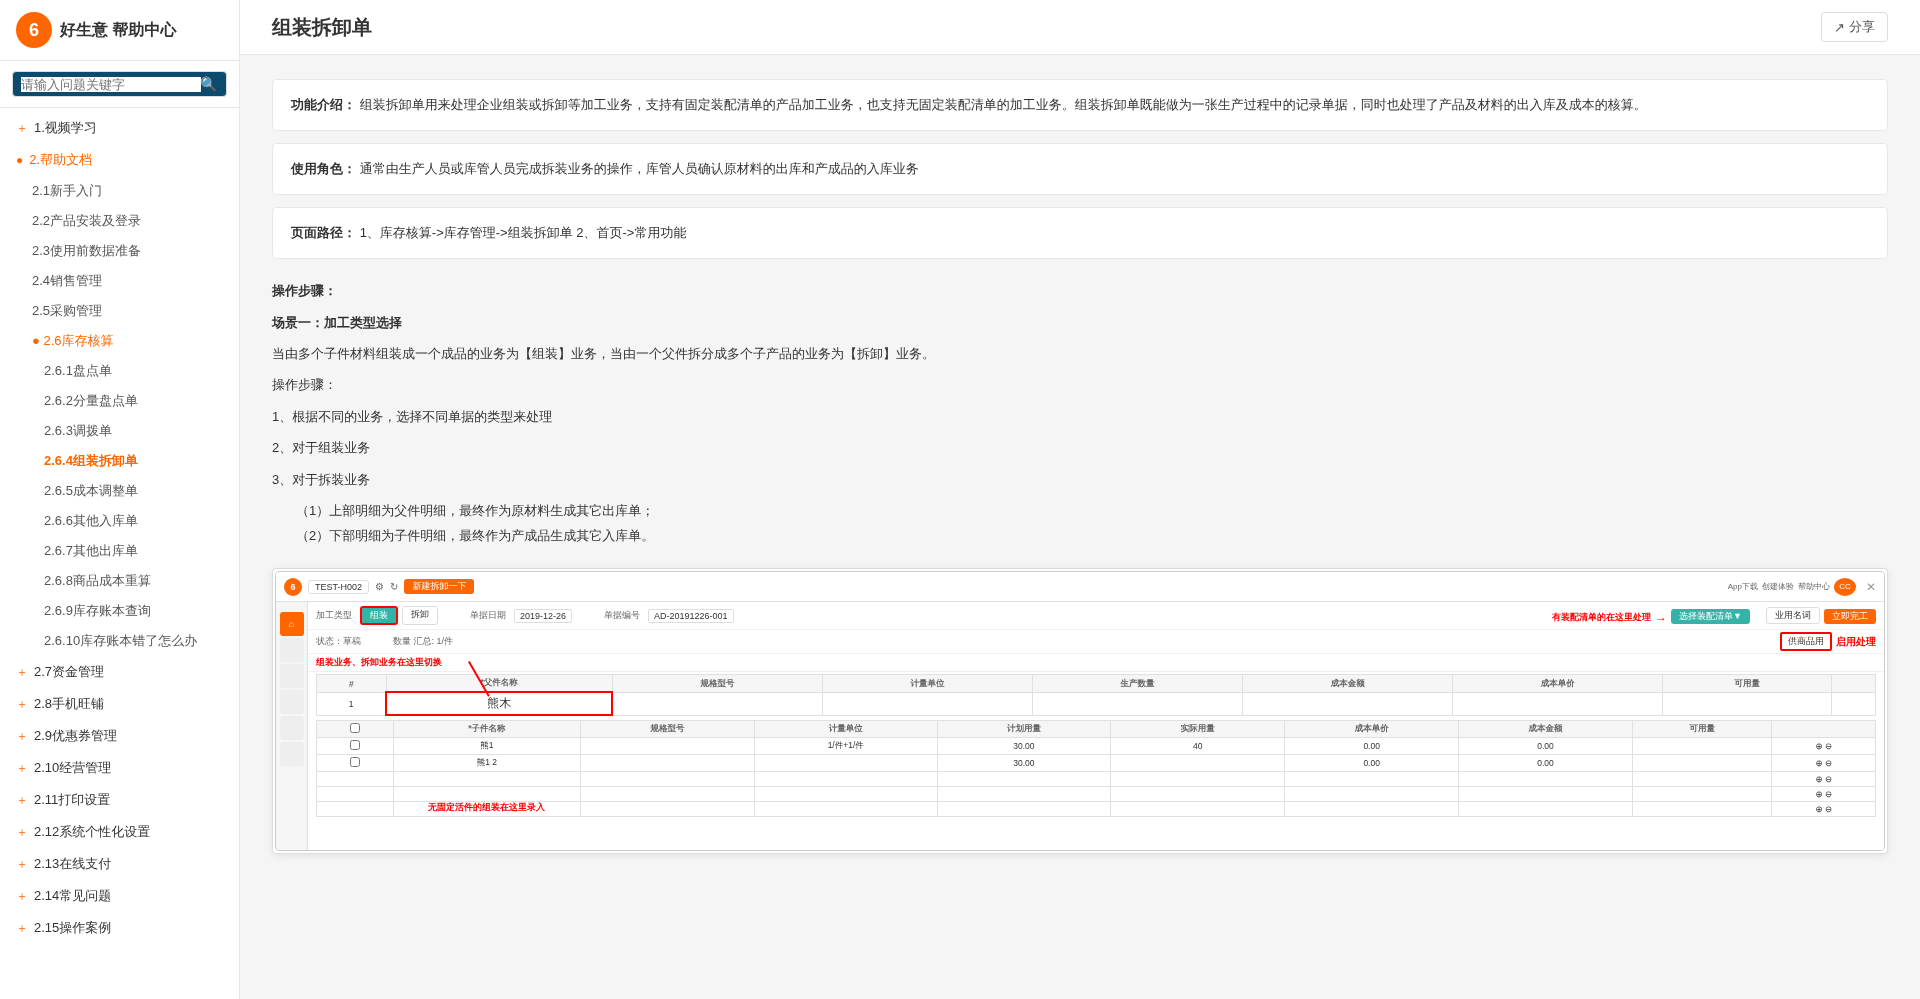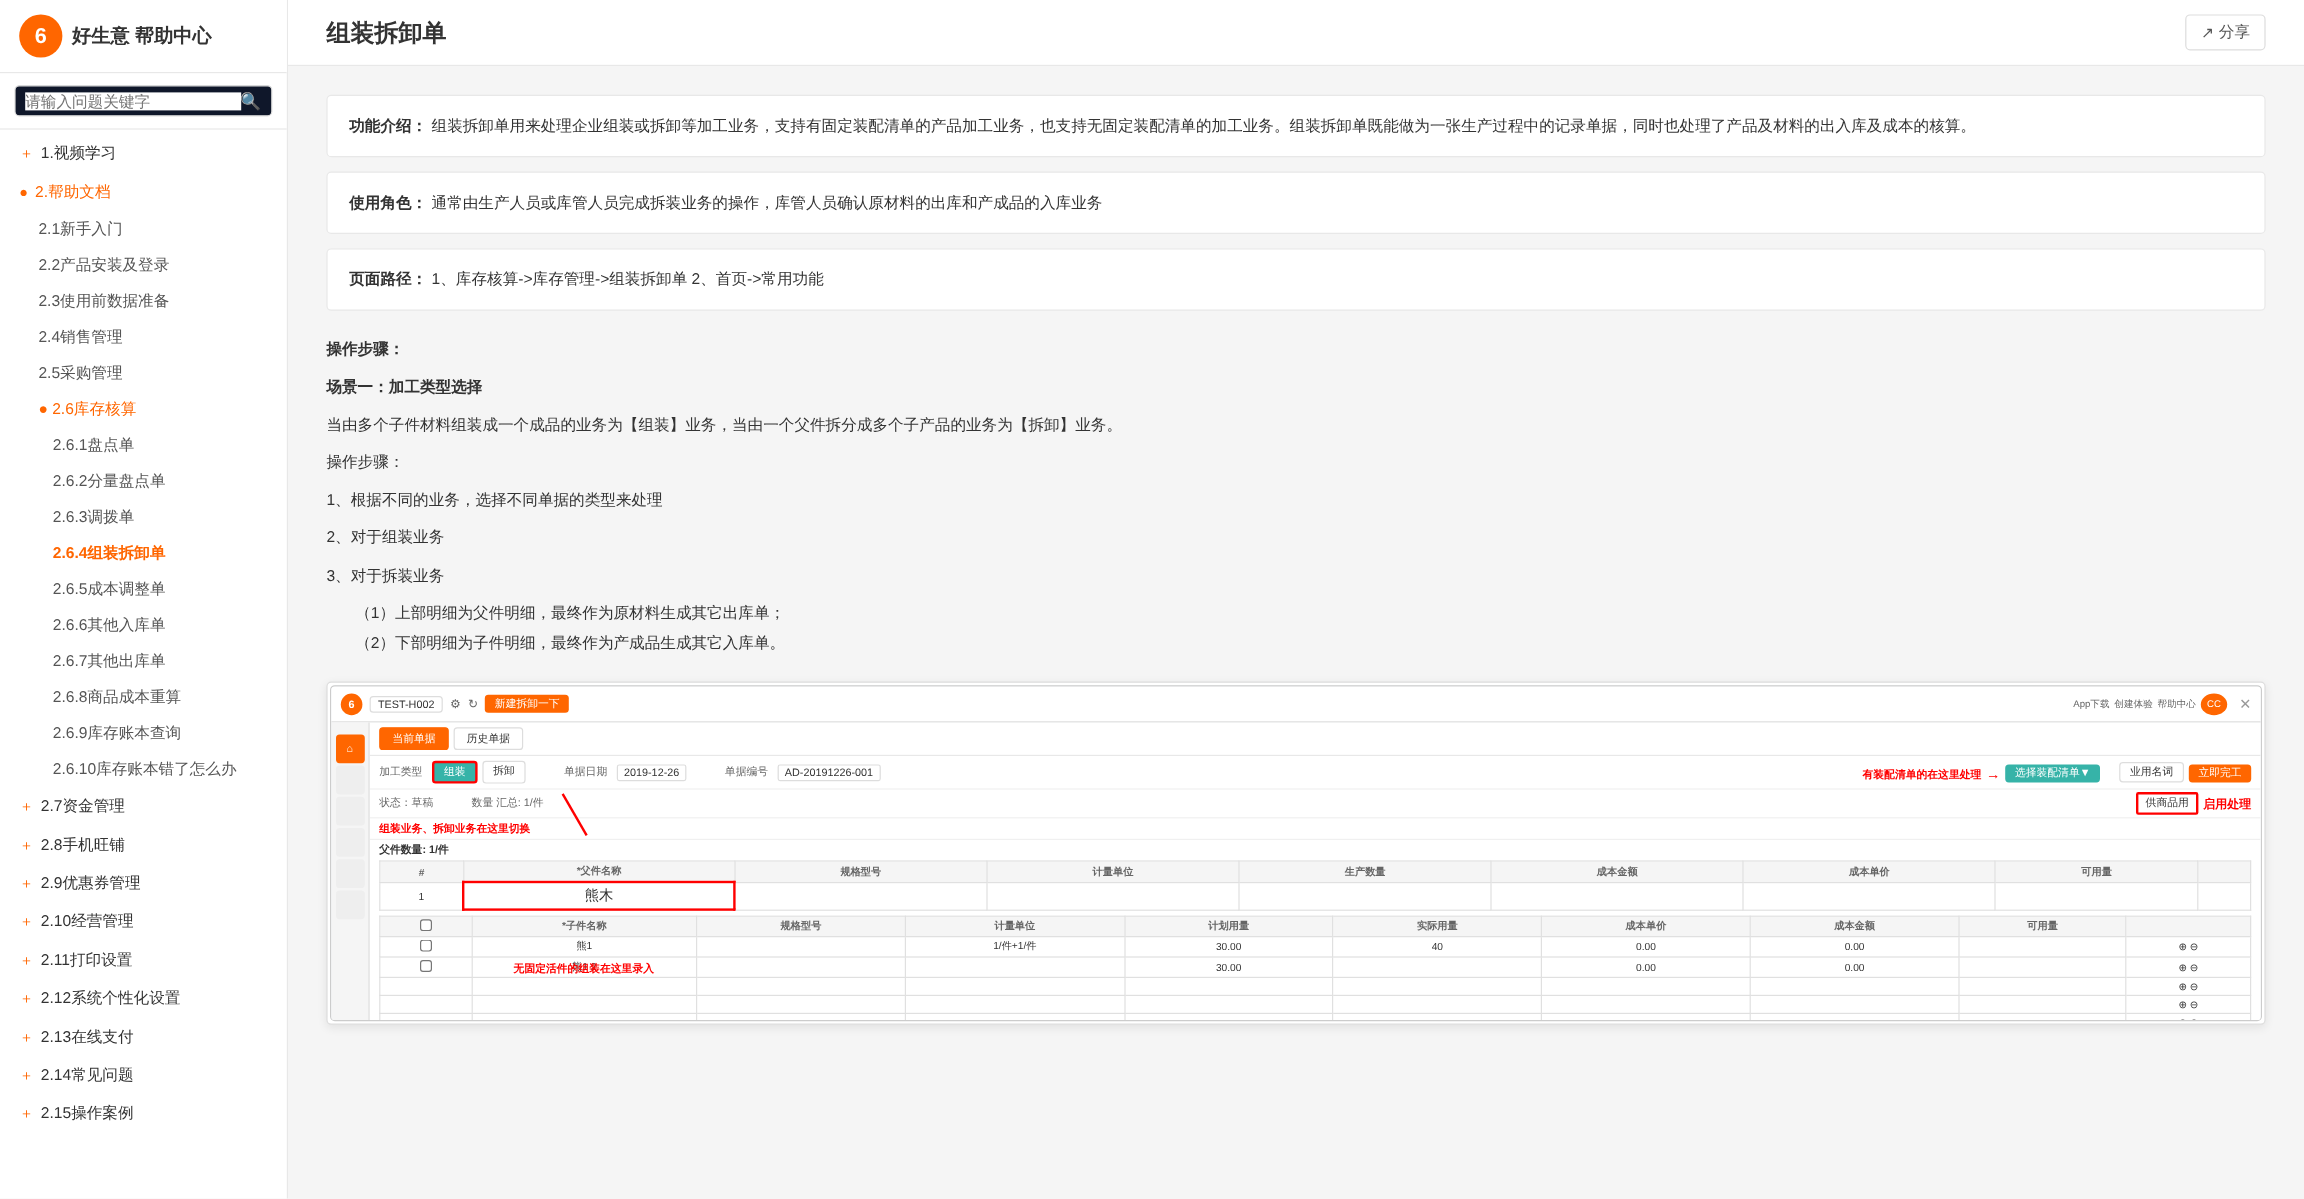--- a/index.html
+++ b/index.html
@@ -50,21 +50,21 @@
       padding: 10px 12px;
       border-bottom: 1px solid #e8e8e8;
     }
 
     .search-input-wrap {
       display: flex;
       align-items: center;
       border: 1px solid #ddd;
       border-radius: 4px;
       padding: 4px 8px;
-      background: #0f172a;
+      background: #0c4a6e;
     }
 
     .search-input-wrap input {
       border: none;
       outline: none;
       flex: 1;
       font-size: 13px;
       color: #999;
     }
 
@@ -468,24 +468,20 @@
             </div>
           <div style="width:24px;height:24px;background:#eee;border-radius:3px;margin:2px auto;"></div>
           <div style="width:24px;height:24px;background:#eee;border-radius:3px;margin:2px auto;"></div>
           <div style="width:24px;height:24px;background:#eee;border-radius:3px;margin:2px auto;"></div>
           <div style="width:24px;height:24px;background:#eee;border-radius:3px;margin:2px auto;"></div>
           <div style="width:24px;height:24px;background:#eee;border-radius:3px;margin:2px auto;"></div>
         </div>
 
         <div class="mock-body">
 
-          <div class="mock-tab-bar">
-            <div class="mock-tab mock-tab-active">当前单据</div>
-            <div class="mock-tab">历史单据</div>
-          </div>
 
           <div class="mock-form-row">
             <span class="mock-form-label">加工类型</span>
             <div style="display:flex;gap:4px;">
               <span style="background:#36b3a8;color:#fff;border-radius:3px;padding:1px 8px;font-size:9px;cursor:pointer;border:2px solid #ff0000;">组装</span>
               <span style="background:#fff;border:1px solid #ddd;border-radius:3px;padding:1px 8px;font-size:9px;cursor:pointer;">拆卸</span>
             </div>
             <span style="width:16px;"></span>
             <span class="mock-form-label">单据日期</span>
             <span class="mock-form-value">2019-12-26</span>
@@ -515,21 +511,20 @@
               </div>
               <span style="color:#ff0000;font-size:10px;font-weight:bold;white-space:nowrap;">启用处理</span>
             </div>
           </div>
 
           <div style="padding:2px 8px 2px 8px;display:flex;align-items:center;font-size:9px;border-bottom:1px solid #f0f0f0;">
             <span style="color:#ff0000;font-weight:bold;font-size:9px;">组装业务、拆卸业务在这里切换</span>
           </div>
 
           <div style="padding:2px 8px;">
-            <div style="font-size:9px;color:#333;font-weight:bold;margin-bottom:2px;">父件数量: 1/件</div>
             <table class="mock-data-table">
               <thead>
                 <tr>
                   <th>#</th>
                   <th>*父件名称</th>
                   <th>规格型号</th>
                   <th>计量单位</th>
                   <th>生产数量</th>
                   <th>成本金额</th>
                   <th>成本单价</th>

